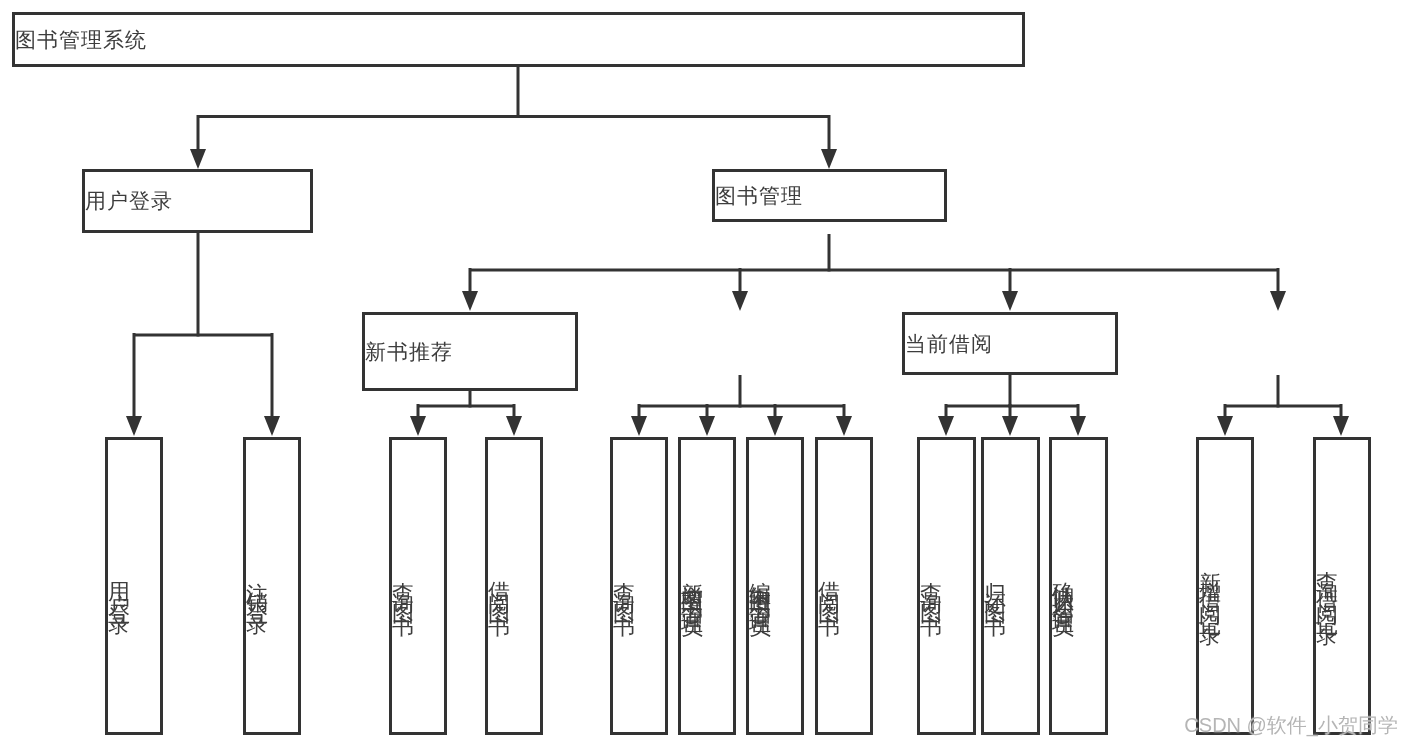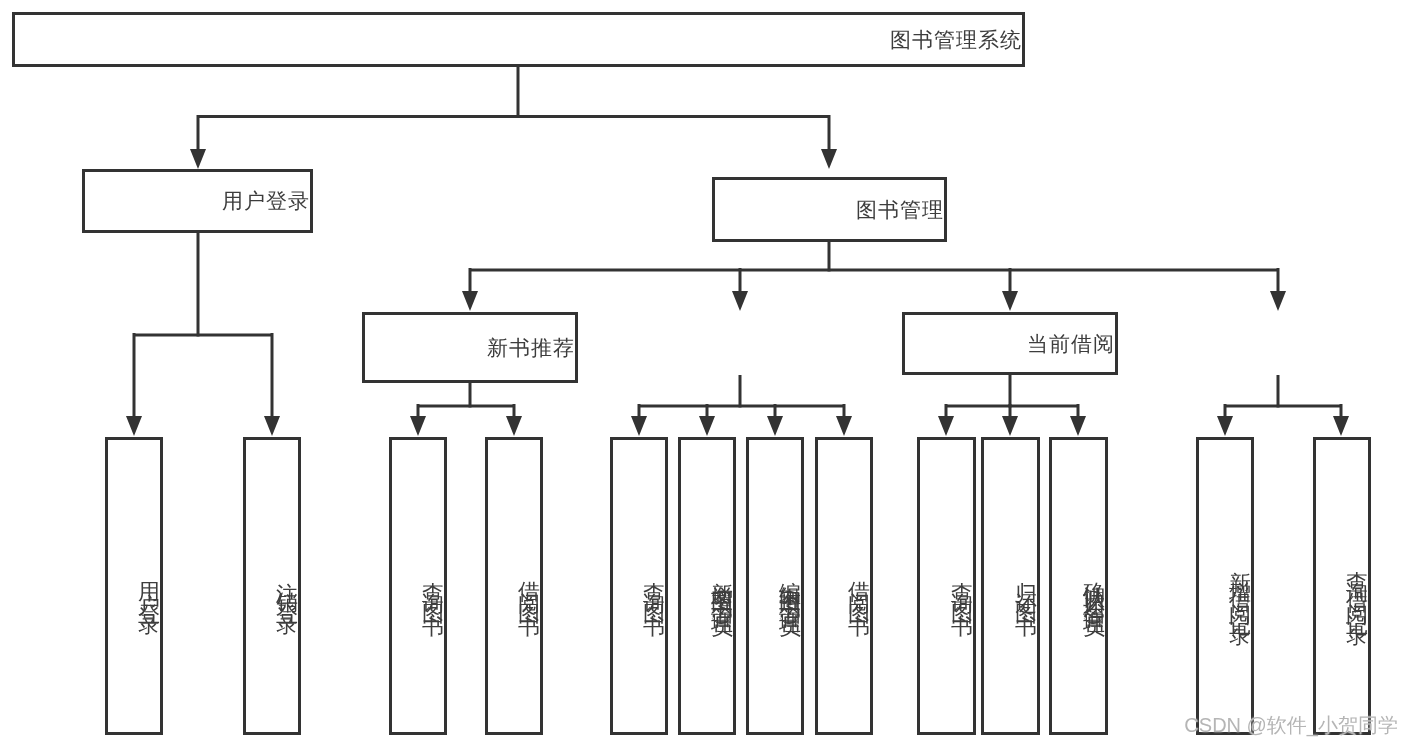--- a/index.html
+++ b/index.html
@@ -17,21 +17,21 @@
     width: 1405px; height: 747px;
     z-index: 1;
   }
   .box {
     position: absolute;
     box-sizing: border-box;
     border: 3px solid #333333;
     background: #ffffff;
     display: flex;
     align-items: center;
-    justify-content: flex-end;
+    justify-content: flex-start;
     z-index: 2;
   }
   .box .hlabel {
     font-size: 21px;
     color: #3d3d3d;
     letter-spacing: 1px;
     white-space: nowrap;
   }
   .box .vlabel {
     writing-mode: vertical-rl;
@@ -130,25 +130,25 @@
     </g>
   </svg>
 
   <div class="box" style="left:12px;top:12px;width:1013px;height:55px">
     <span class="hlabel">图书管理系统</span>
   </div>
 
   <div class="box" style="left:82px;top:169px;width:231px;height:64px">
     <span class="hlabel">用户登录</span>
   </div>
-  <div class="box" style="left:712px;top:177px;width:235px;height:65px">
+  <div class="box" style="left:712px;top:169px;width:235px;height:53px">
     <span class="hlabel">图书管理</span>
   </div>
 
-  <div class="box" style="left:362px;top:312px;width:216px;height:71px">
+  <div class="box" style="left:362px;top:312px;width:216px;height:79px">
     <span class="hlabel">新书推荐</span>
   </div>
   <div class="box" style="left:902px;top:312px;width:216px;height:63px">
     <span class="hlabel">当前借阅</span>
   </div>
 
   <div class="box" style="left:105px;top:437px;width:58px;height:298px">
     <span class="vlabel">用户登录</span>
   </div>
   <div class="box" style="left:243px;top:437px;width:58px;height:298px">

